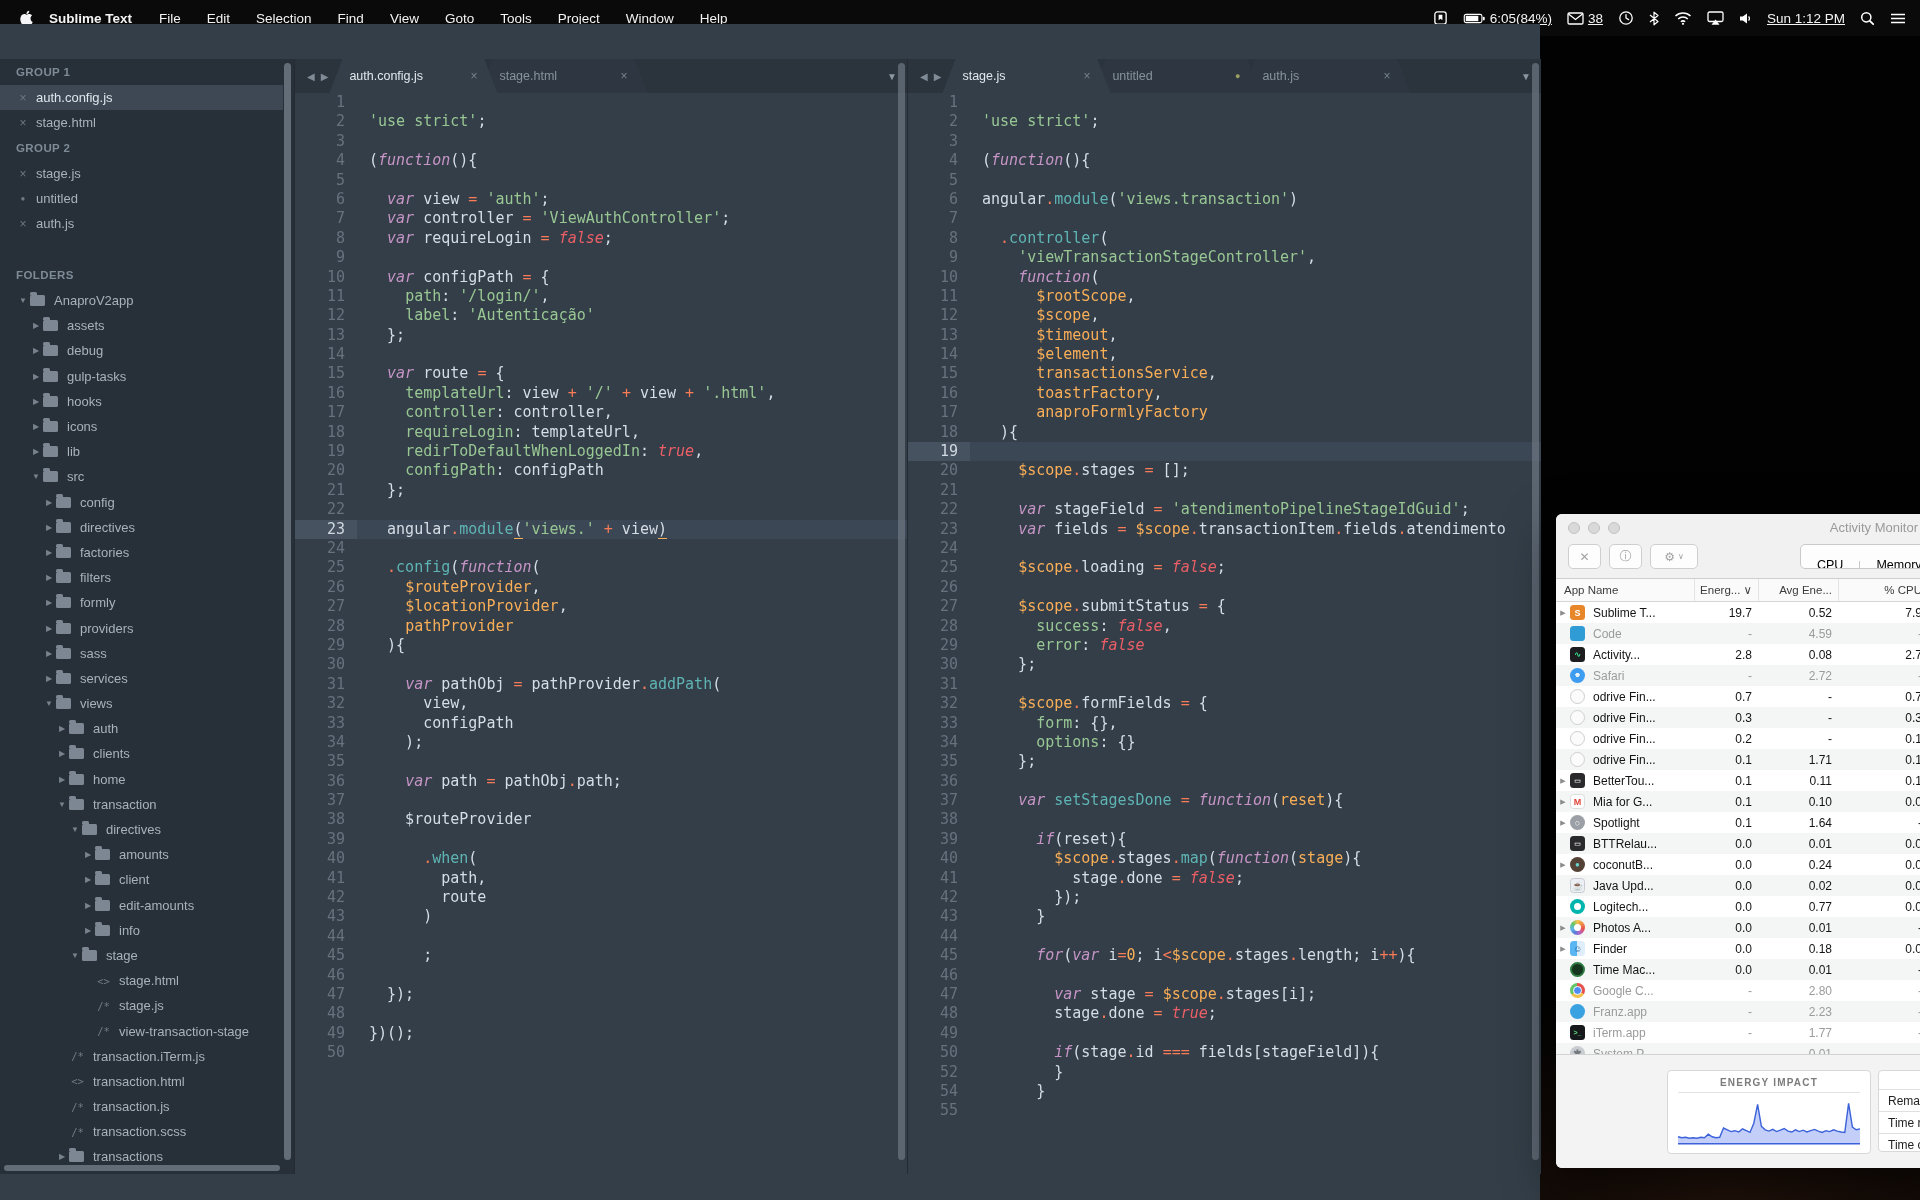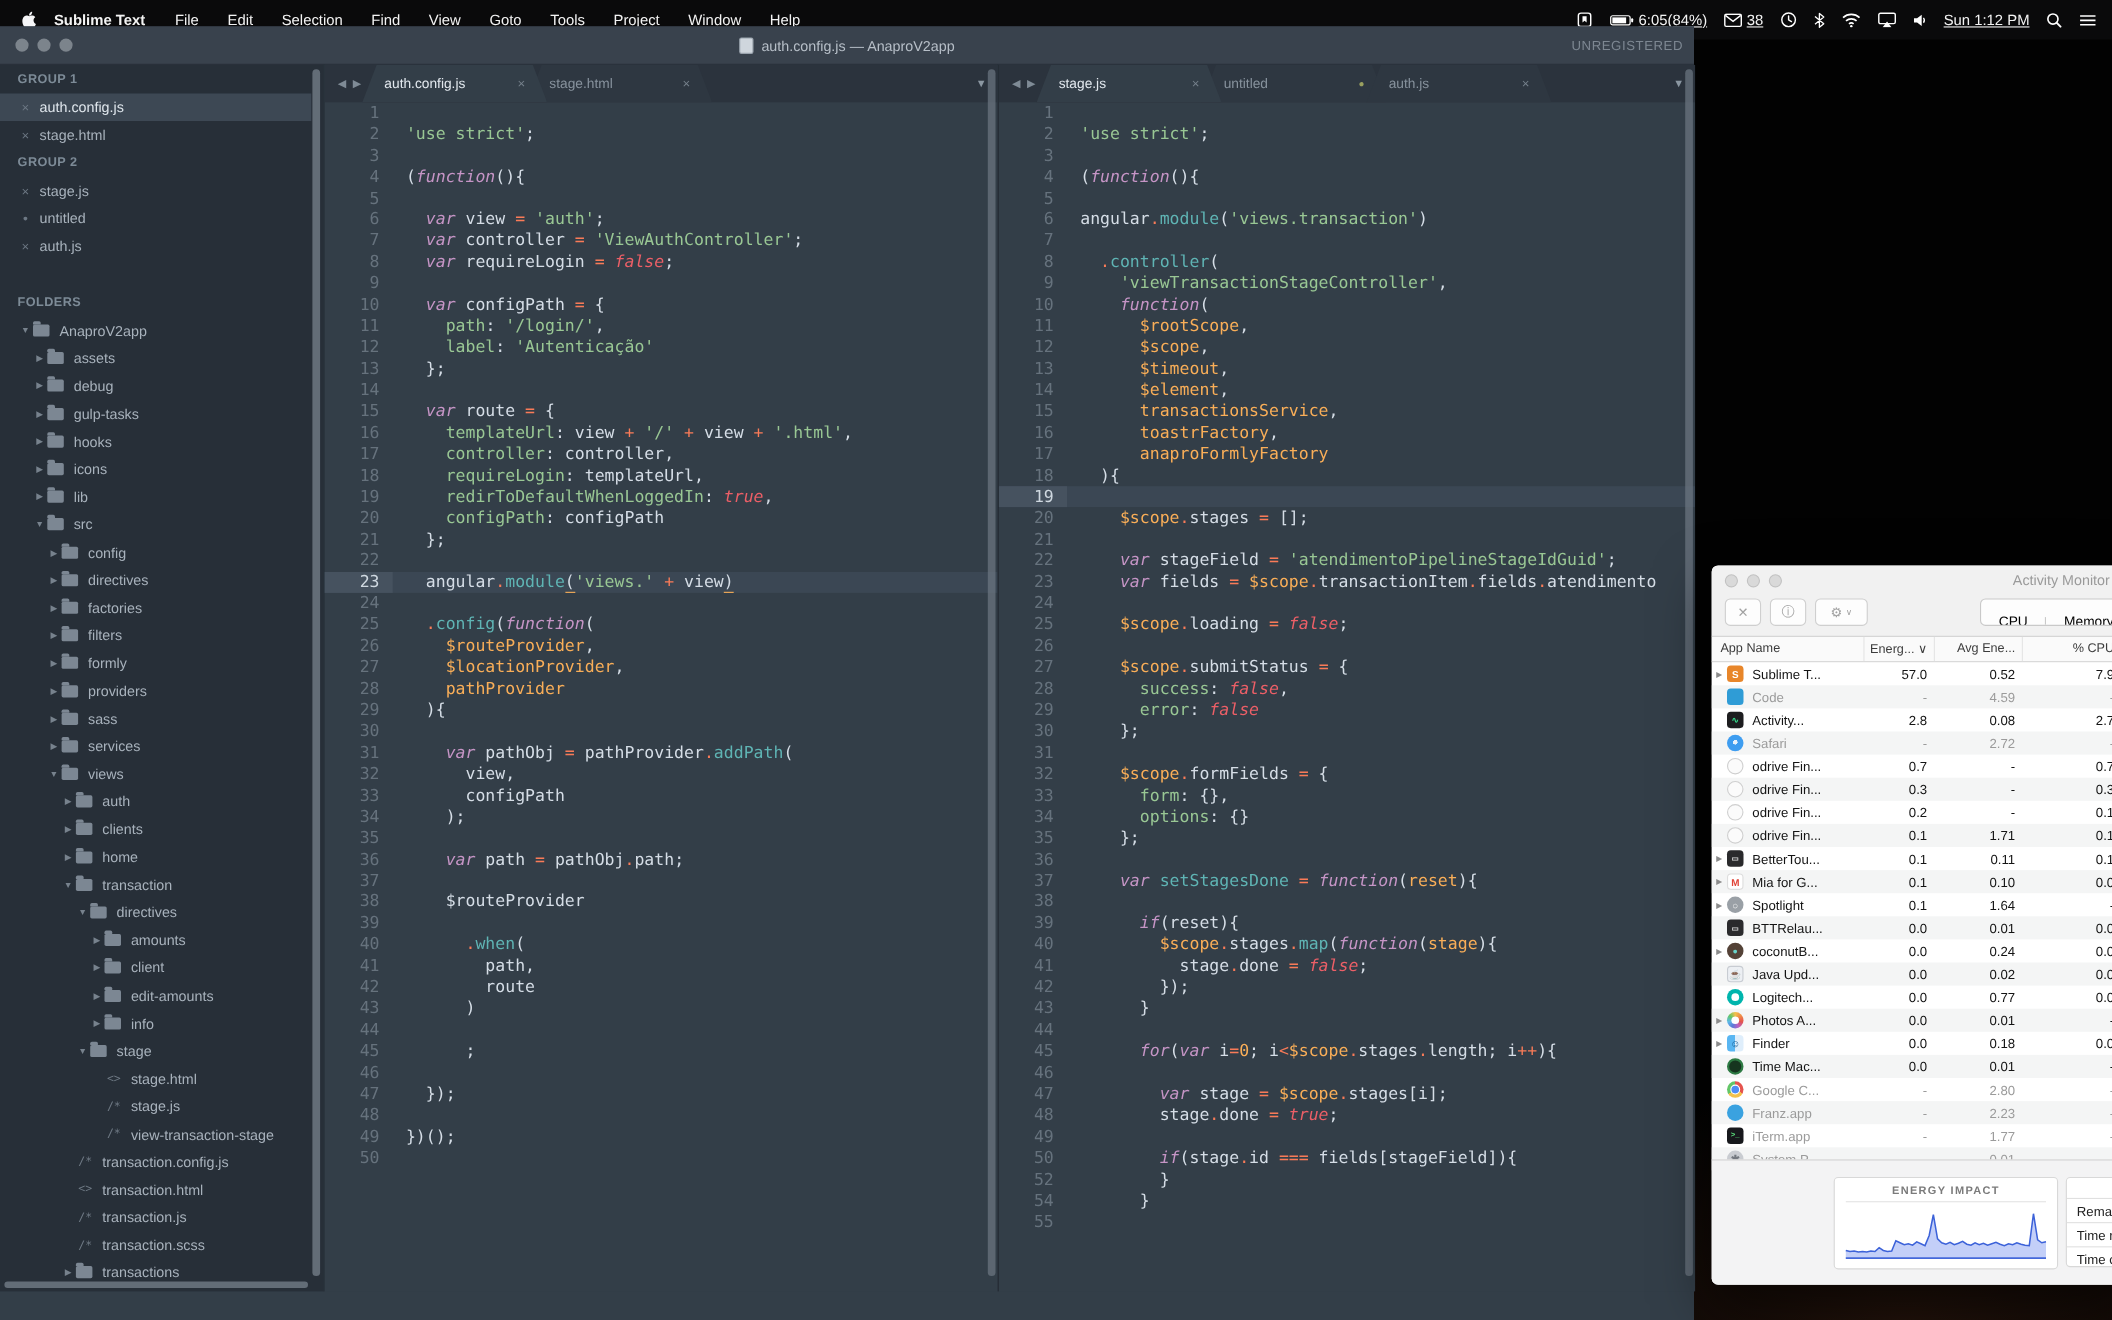--- a/index.html
+++ b/index.html
@@ -245,32 +245,20 @@
         <span class="sitem">
           <svg width="16" height="13" viewBox="0 0 16 13">
             <path d="M1 2.5h14M1 6.5h14M1 10.5h14" stroke="#fff" stroke-width="1.5"></path>
           </svg>
         </span>
       </span>
   </div>
 
 
   <div class="sublime">
-    <div class="stitle">
-      <div class="lights">
-        <span class="light"></span>
-        <span class="light"></span>
-        <span class="light"></span>
-      </div>
-      <div class="stitle-center">
-        <span class="doc-ico"></span>
-        <span>auth.config.js — AnaproV2app</span>
-      </div>
-      <div class="unreg">UNREGISTERED</div>
-    </div>
 
     <div class="sbody">
       <div class="sidebar" id="sidebar">
         <div id="sgroups">
             <div class="sgroup-h">GROUP 1</div>
             <div class="srow sel">
               <span class="g-ico">×</span>
               <span>auth.config.js</span>
             </div>
             <div class="srow">
@@ -439,21 +427,21 @@
               <span>stage.js</span>
             </div>
             <div class="trow" style="padding-left: 81px;">
               <span class="tarrow"></span>
               <span class="ficon">/*</span>
               <span>view-transaction-stage</span>
             </div>
             <div class="trow" style="padding-left: 55px;">
               <span class="tarrow"></span>
               <span class="ficon">/*</span>
-              <span>transaction.config.js</span>
+              <span>transaction.iTerm.js</span>
             </div>
             <div class="trow" style="padding-left: 55px;">
               <span class="tarrow"></span>
               <span class="ficon">&lt;&gt;</span>
               <span>transaction.html</span>
             </div>
             <div class="trow" style="padding-left: 55px;">
               <span class="tarrow"></span>
               <span class="ficon">/*</span>
               <span>transaction.js</span>
@@ -646,21 +634,21 @@
         <span class="hc">Energ... ∨</span>
         <span class="hc">Avg Ene...</span>
         <span class="hc">% CPU</span>
         <span></span>
       </div>
     <div class="amrows" id="amrows">
         <div class="amrow">
           <span class="disc">▶</span>
           <span class="ic ic-sublime">S</span>
           <span class="nm">Sublime T...</span>
-          <span class="num">57.0</span>
+          <span class="num">19.7</span>
           <span class="num">0.52</span>
           <span class="num">7.9</span>
           <span></span>
         </div>
         <div class="amrow dim">
           <span class="disc"></span>
           <span class="ic ic-vscode"></span>
           <span class="nm">Code</span>
           <span class="num">-</span>
           <span class="num">4.59</span>

